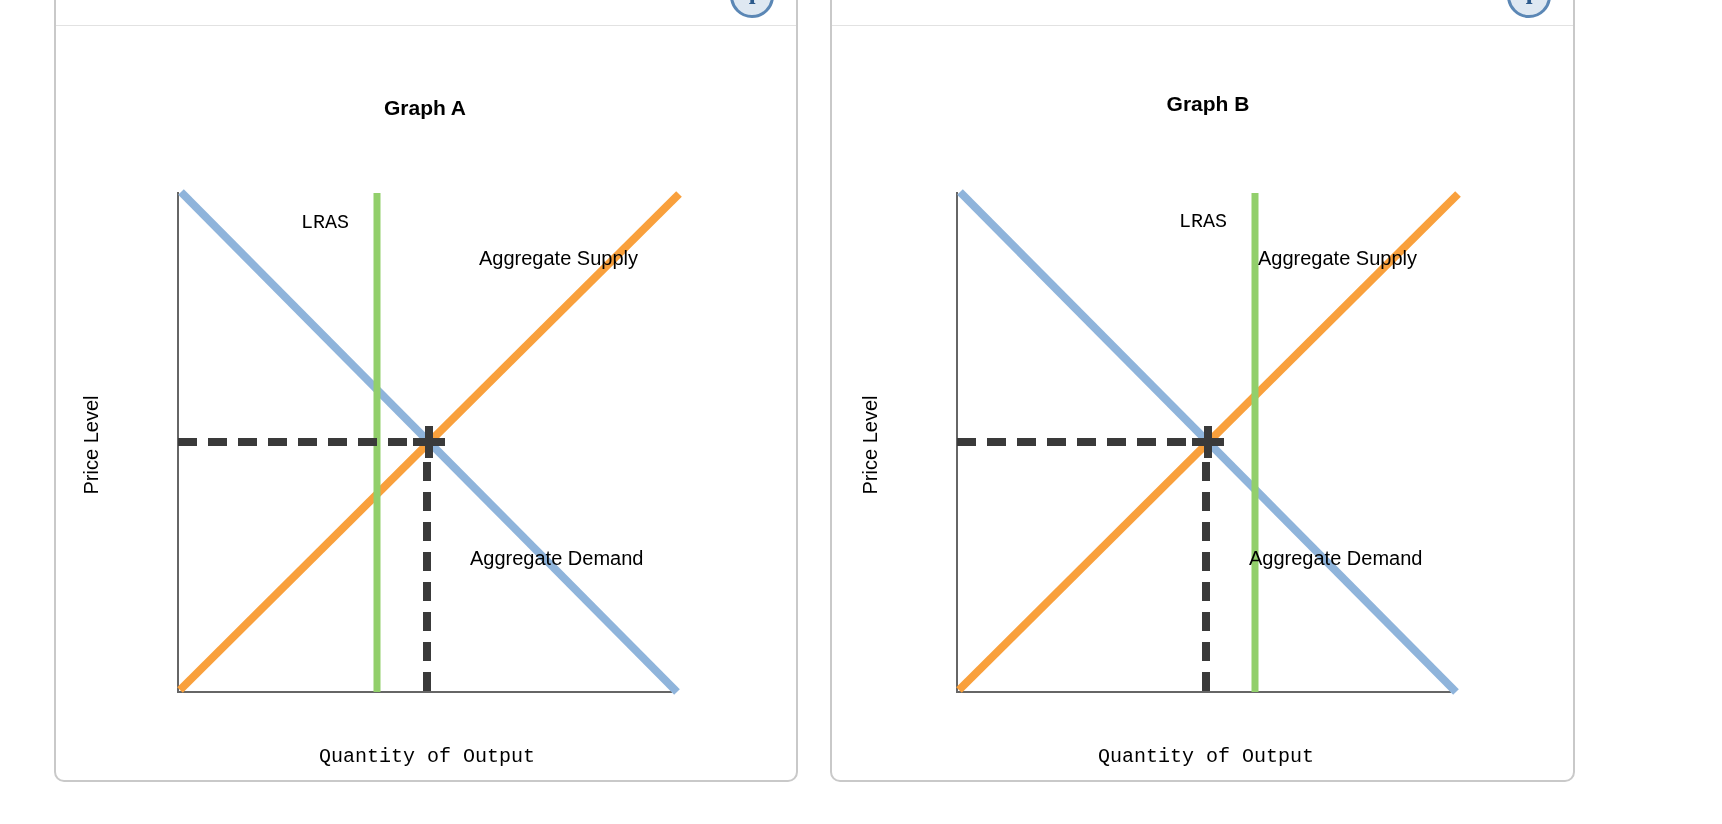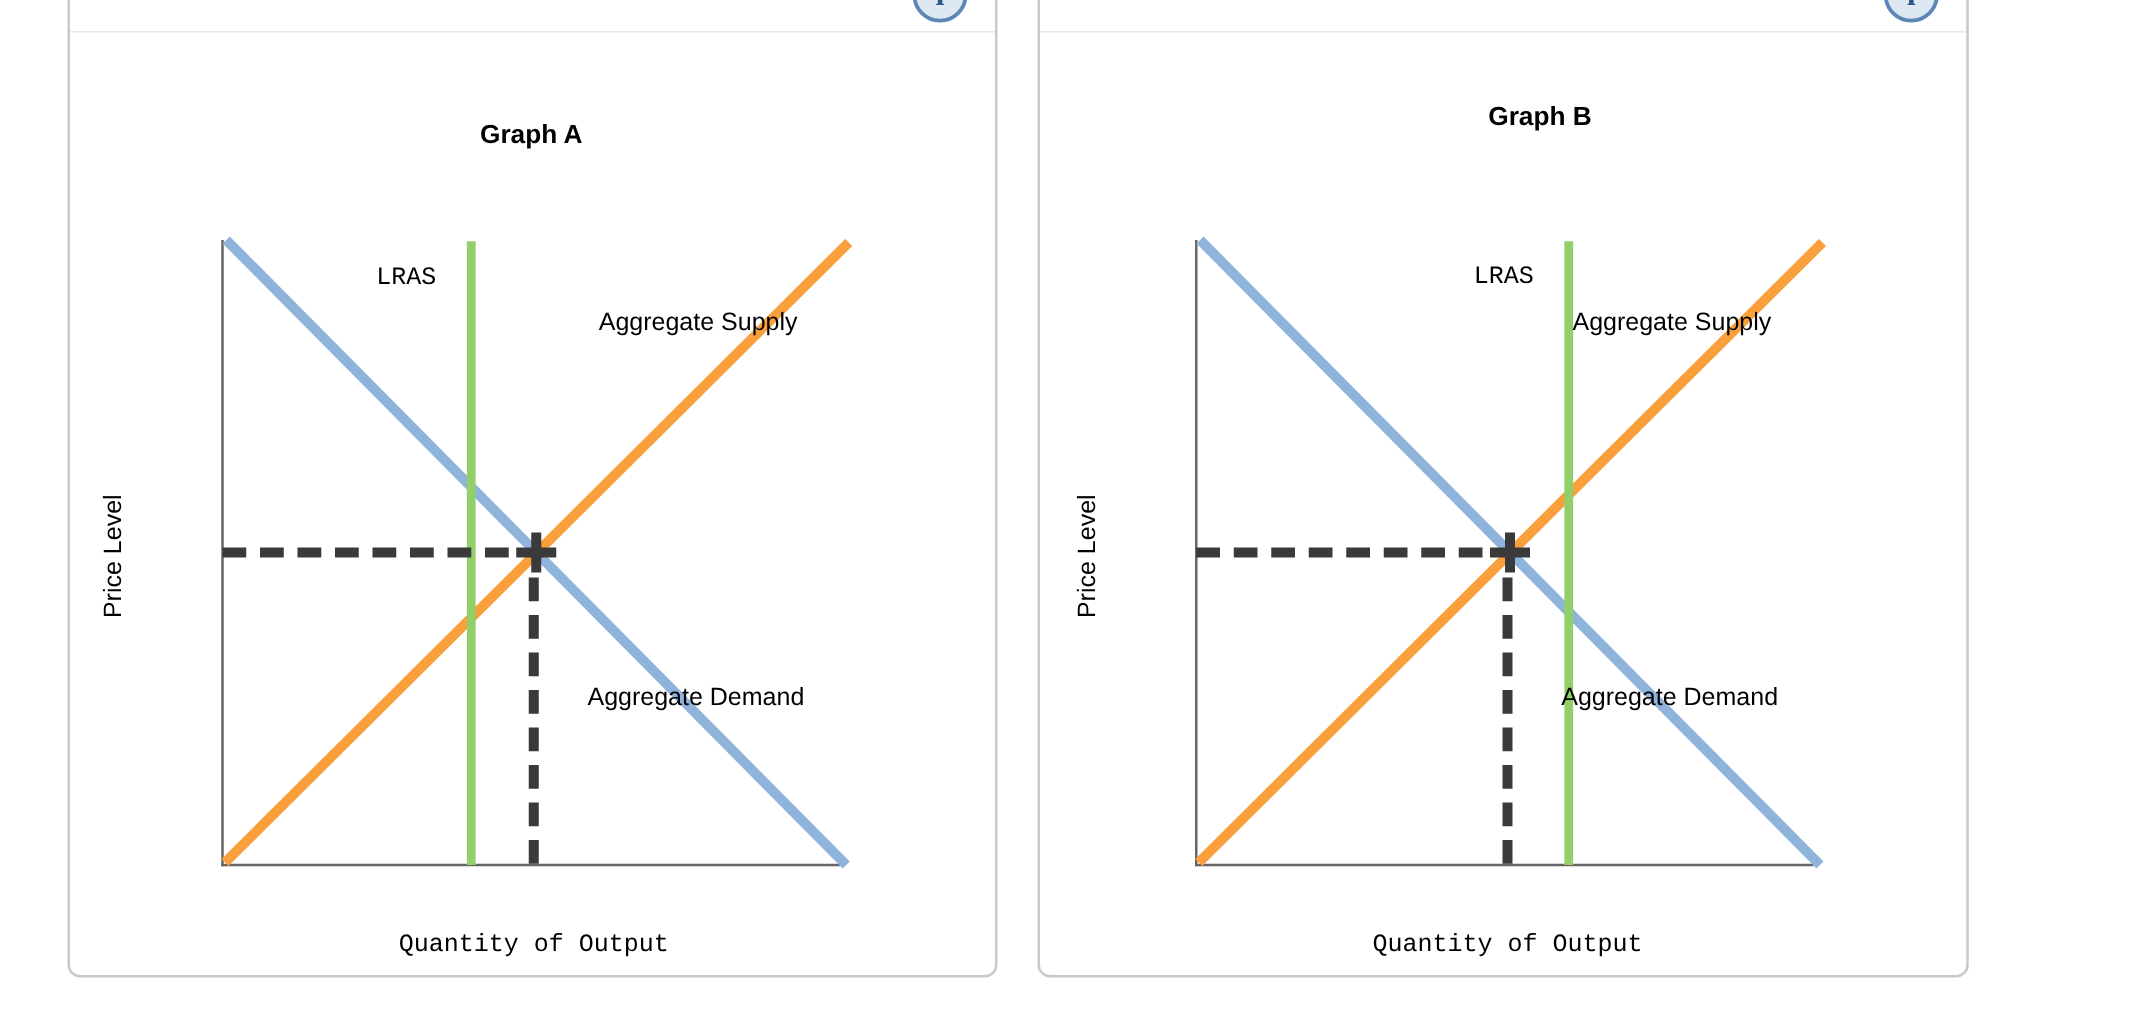--- a/index.html
+++ b/index.html
@@ -105,19 +105,19 @@
 
     <line class="as-line" x1="127" y1="718" x2="626" y2="222"></line>
     <line class="ad-line" x1="128" y1="220" x2="624" y2="720"></line>
     <line class="lras-line" x1="423" y1="221" x2="423" y2="720"></line>
 
     <line class="dash" x1="125" y1="470" x2="355" y2="470"></line>
     <line class="dash" x1="374" y1="490" x2="374" y2="720"></line>
     <path class="plus" d="M 360 470 H 392 M 376 454 V 486"></path>
   </svg>
 
-  <div class="lbl graph-title" style="left:376px;top:112px;margin-left:24px;">Graph B</div>
+  <div class="lbl graph-title" style="left:376px;top:122px;">Graph B</div>
   <div class="lbl center-x" style="left:371px;top:240px;">LRAS</div>
   <div class="lbl" style="left:426px;top:276px;">Aggregate Supply</div>
   <div class="lbl" style="left:417px;top:576px;">Aggregate Demand</div>
   <div class="lbl rot" style="left:38px;top:473px;">Price Level</div>
   <div class="lbl center-x" style="left:374px;top:775px;">Quantity of Output</div>
 </div>
 
 </body></html>

